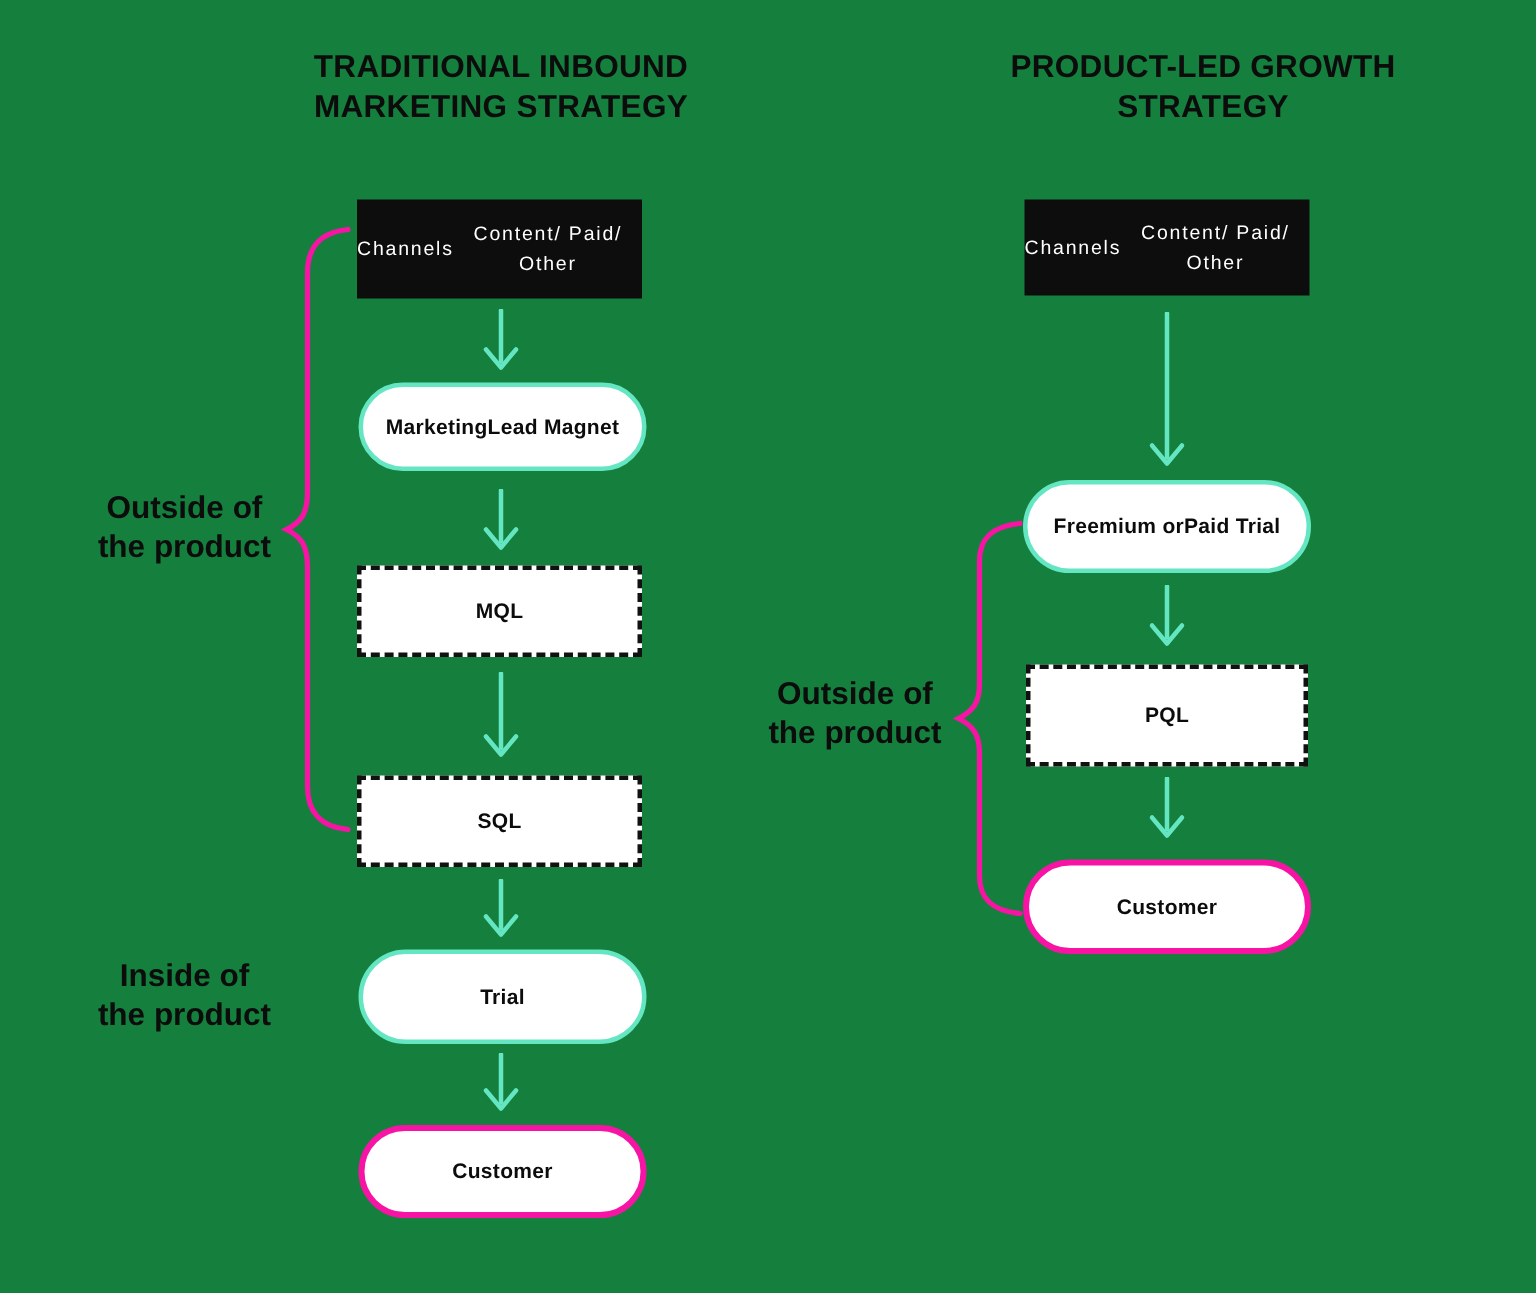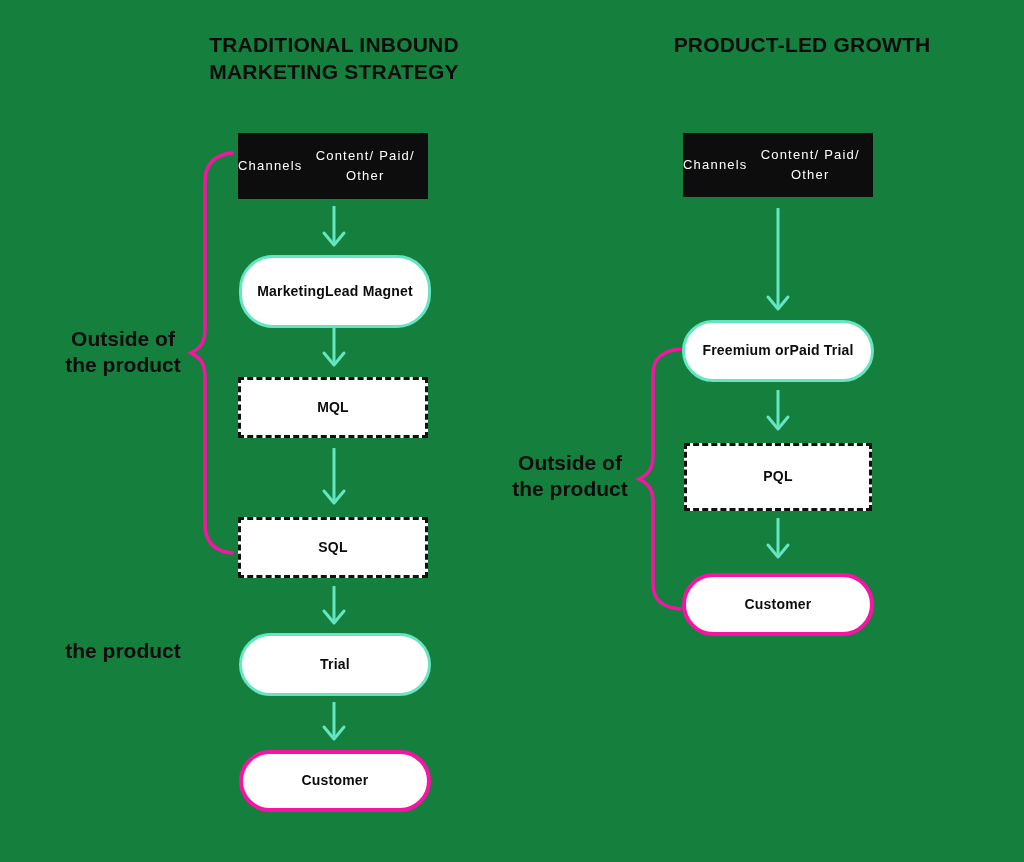--- a/index.html
+++ b/index.html
@@ -102,21 +102,21 @@
   <div class="node black-box" style="left:238px; top:133px; width:190px; height:66px;">
     <span class="channels-text">Channels</span>
     <span class="channels-text">Content/ Paid/ Other</span>
   </div>
 
   <svg class="arrow-svg" style="left:321px; top:206px;" width="26" height="42" viewBox="0 0 26 42">
     <line x1="13" y1="1" x2="13" y2="35"></line>
     <polyline points="3,27 13,39 23,27"></polyline>
   </svg>
 
-  <div class="node pill-teal" style="left:239px; top:255px; width:192px; height:73px;">
+  <div class="node pill-teal" style="left:239px; top:255px; width:192px; height:59px;">
     <span class="node-label">Marketing</span>
     <span class="node-label">Lead Magnet</span>
   </div>
 
   <svg class="arrow-svg" style="left:321px; top:326px;" width="26" height="42" viewBox="0 0 26 42">
     <line x1="13" y1="1" x2="13" y2="35"></line>
     <polyline points="3,27 13,39 23,27"></polyline>
   </svg>
 
   <div class="node dashed-box" style="left:238px; top:377px; width:190px; height:61px;">
@@ -152,25 +152,27 @@
 
   <svg class="brace-svg" style="left:186px; top:146px;" width="50" height="414" viewBox="0 0 50 414">
     <path class="brace-path" d="M 46 7 C 26 9, 19 20, 19 36 L 19 182 C 19 196, 15 202, 5 207 C 15 212, 19 218, 19 232 L 19 378 C 19 394, 26 405, 46 407"></path>
   </svg>
 
   <div class="side-label" style="left:28px; top:326px; width:190px;">
     <span>Outside of</span>
     <span>the product</span>
   </div>
   <div class="side-label" style="left:28px; top:638px; width:190px;">
+    <span>Inside of</span>
     <span>the product</span>
   </div>
 
   <div class="col-title" style="left:634px; top:32px; width:336px;">
     <span>PRODUCT-LED GROWTH</span>
+    <span>STRATEGY</span>
   </div>
 
   <div class="node black-box" style="left:683px; top:133px; width:190px; height:64px;">
     <span class="channels-text">Channels</span>
     <span class="channels-text">Content/ Paid/ Other</span>
   </div>
 
   <svg class="arrow-svg" style="left:765px; top:208px;" width="26" height="104" viewBox="0 0 26 104">
     <line x1="13" y1="1" x2="13" y2="97"></line>
     <polyline points="3,89 13,101 23,89"></polyline>

